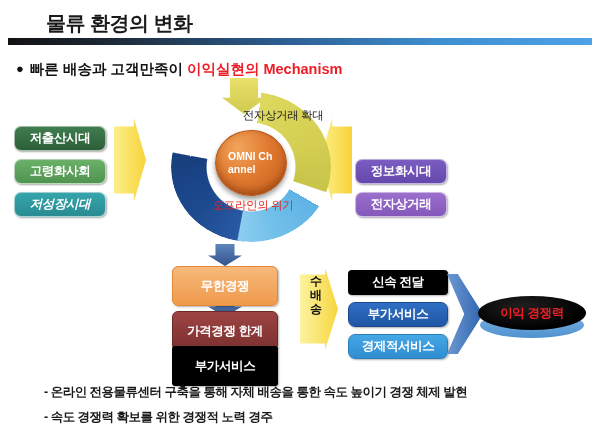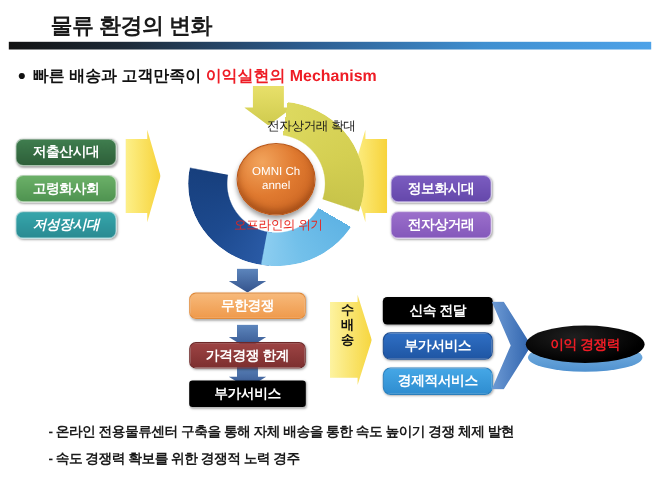--- a/index.html
+++ b/index.html
@@ -156,22 +156,21 @@
     width: 72px; height: 66px;
     border-radius: 50%;
     background: radial-gradient(ellipse at 32% 26%, #f2a45c 0%, #e07a30 45%, #c35d1d 100%);
     box-shadow: 0 3px 5px rgba(0,0,0,0.4), inset 0 -4px 7px rgba(120,50,10,0.5);
     border: 1px solid #b85618;
     display: flex;
     align-items: center;
     justify-content: center;
     color: #ffffff;
     font-size: 10.5px;
-    font-weight: normal;
-    text-align: center;
+    font-weight: bold;
     line-height: 1.28;
     word-break: break-all;
     padding: 0 12px;
   }
   .omni-halo {
     position: absolute;
     left: 44px; top: 36px;
     width: 88px; height: 80px;
     border-radius: 50%;
     background: rgba(255,255,255,0.88);
@@ -188,21 +187,21 @@
   }
   .ba1 { left: 208px; top: 244px; }
   .ba2 { left: 208px; top: 295px; }
   .ba3 { left: 208px; top: 331px; }
 
   
   .flowbox {
     position: absolute;
     left: 172px;
     width: 106px;
-    height: 24px;
+    height: 40px;
     border-radius: 6px;
     display: flex;
     align-items: center;
     justify-content: center;
     font-size: 12.5px;
     font-weight: bold;
     letter-spacing: -0.4px;
     box-shadow: 1px 1px 2px rgba(0,0,0,0.3);
   }
   .fb1 { top: 266px; background: linear-gradient(to bottom, #f7b97a, #ef9a4c); color: #ffffff; border: 1px solid #e08a3a; }

